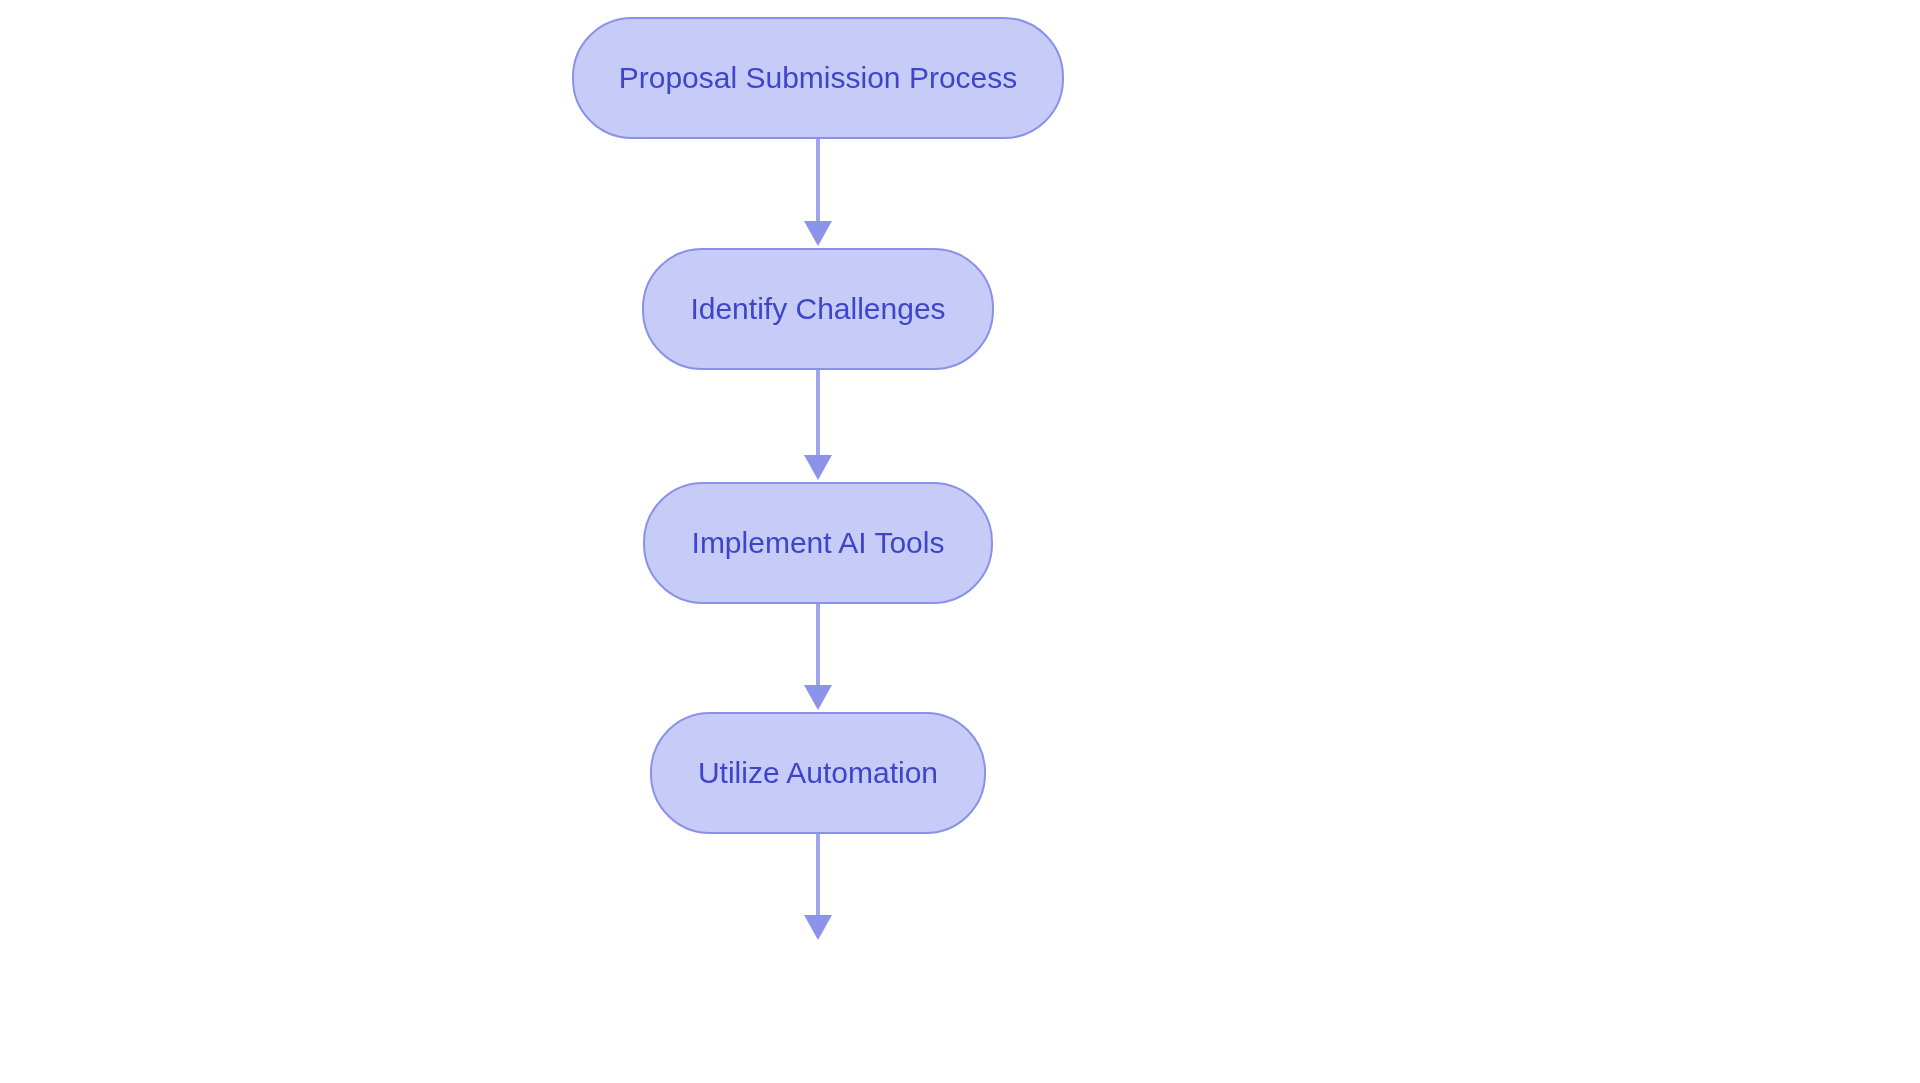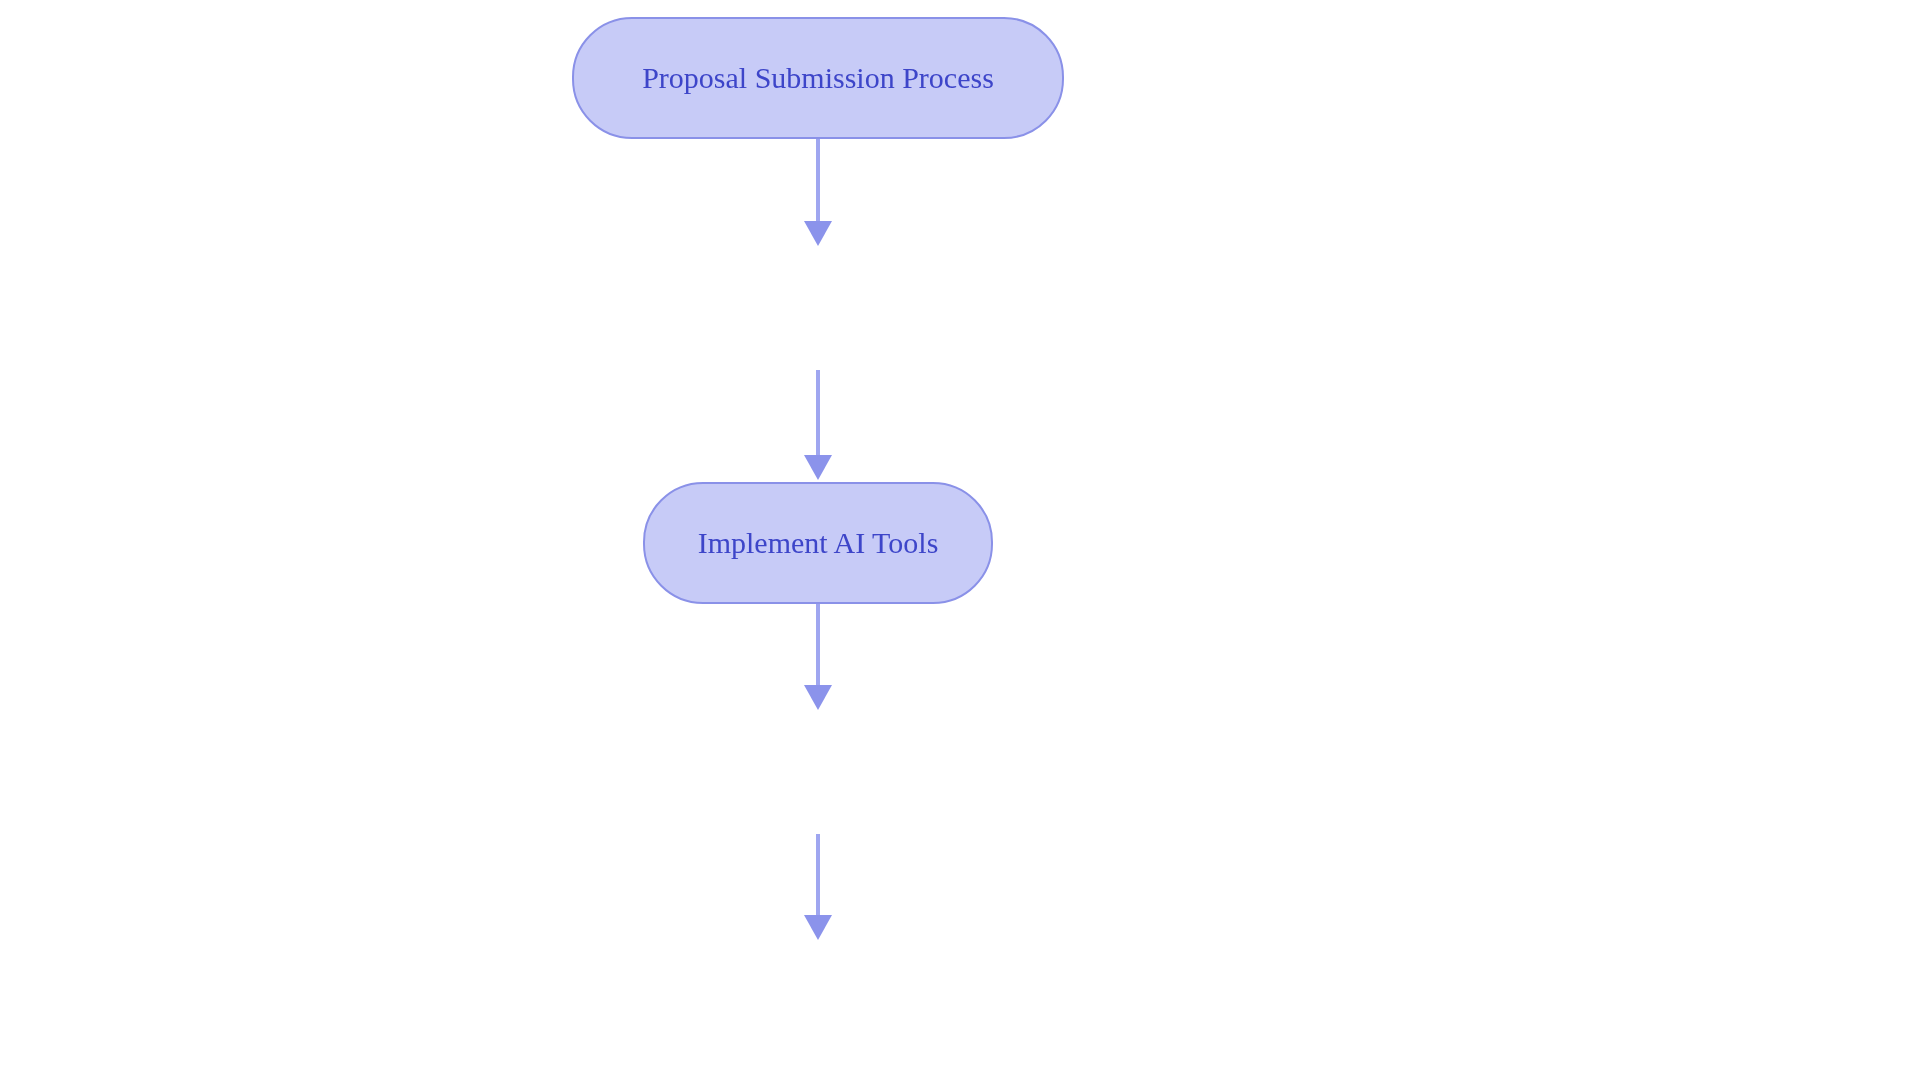--- a/index.html
+++ b/index.html
@@ -5,21 +5,21 @@
   html, body {
     margin: 0;
     padding: 0;
     background: #ffffff;
   }
   .canvas {
     position: relative;
     width: 1636px;
     height: 1083px;
     background: var(--bg, #ffffff);
-    font-family: Liberation Serif, serif;
+    font-family: Liberation Sans, sans-serif;
     overflow: hidden;
   }
   .flow-node {
     position: absolute;
     left: 50%;
     transform: translateX(-50%);
     height: 122px;
     box-sizing: border-box;
     background: var(--node-fill, #c7cbf7);
     border: 2px solid var(--node-border, #8a91e8);
@@ -71,35 +71,41 @@
 
   <div class="flow-node n1">
     <span>Proposal Submission Process</span>
   </div>
 
   <div class="connector c1">
     <div class="line"></div>
     <div class="head"></div>
   </div>
 
+  <div class="flow-node n2">
+    <span>Identify Challenges</span>
+  </div>
 
   <div class="connector c2">
     <div class="line"></div>
     <div class="head"></div>
   </div>
 
   <div class="flow-node n3">
     <span>Implement AI Tools</span>
   </div>
 
   <div class="connector c3">
     <div class="line"></div>
     <div class="head"></div>
   </div>
 
+  <div class="flow-node n4">
+    <span>Utilize Automation</span>
+  </div>
 
   <div class="connector c4">
     <div class="line"></div>
     <div class="head"></div>
   </div>
 
 
 </div>
 
 </body></html>

